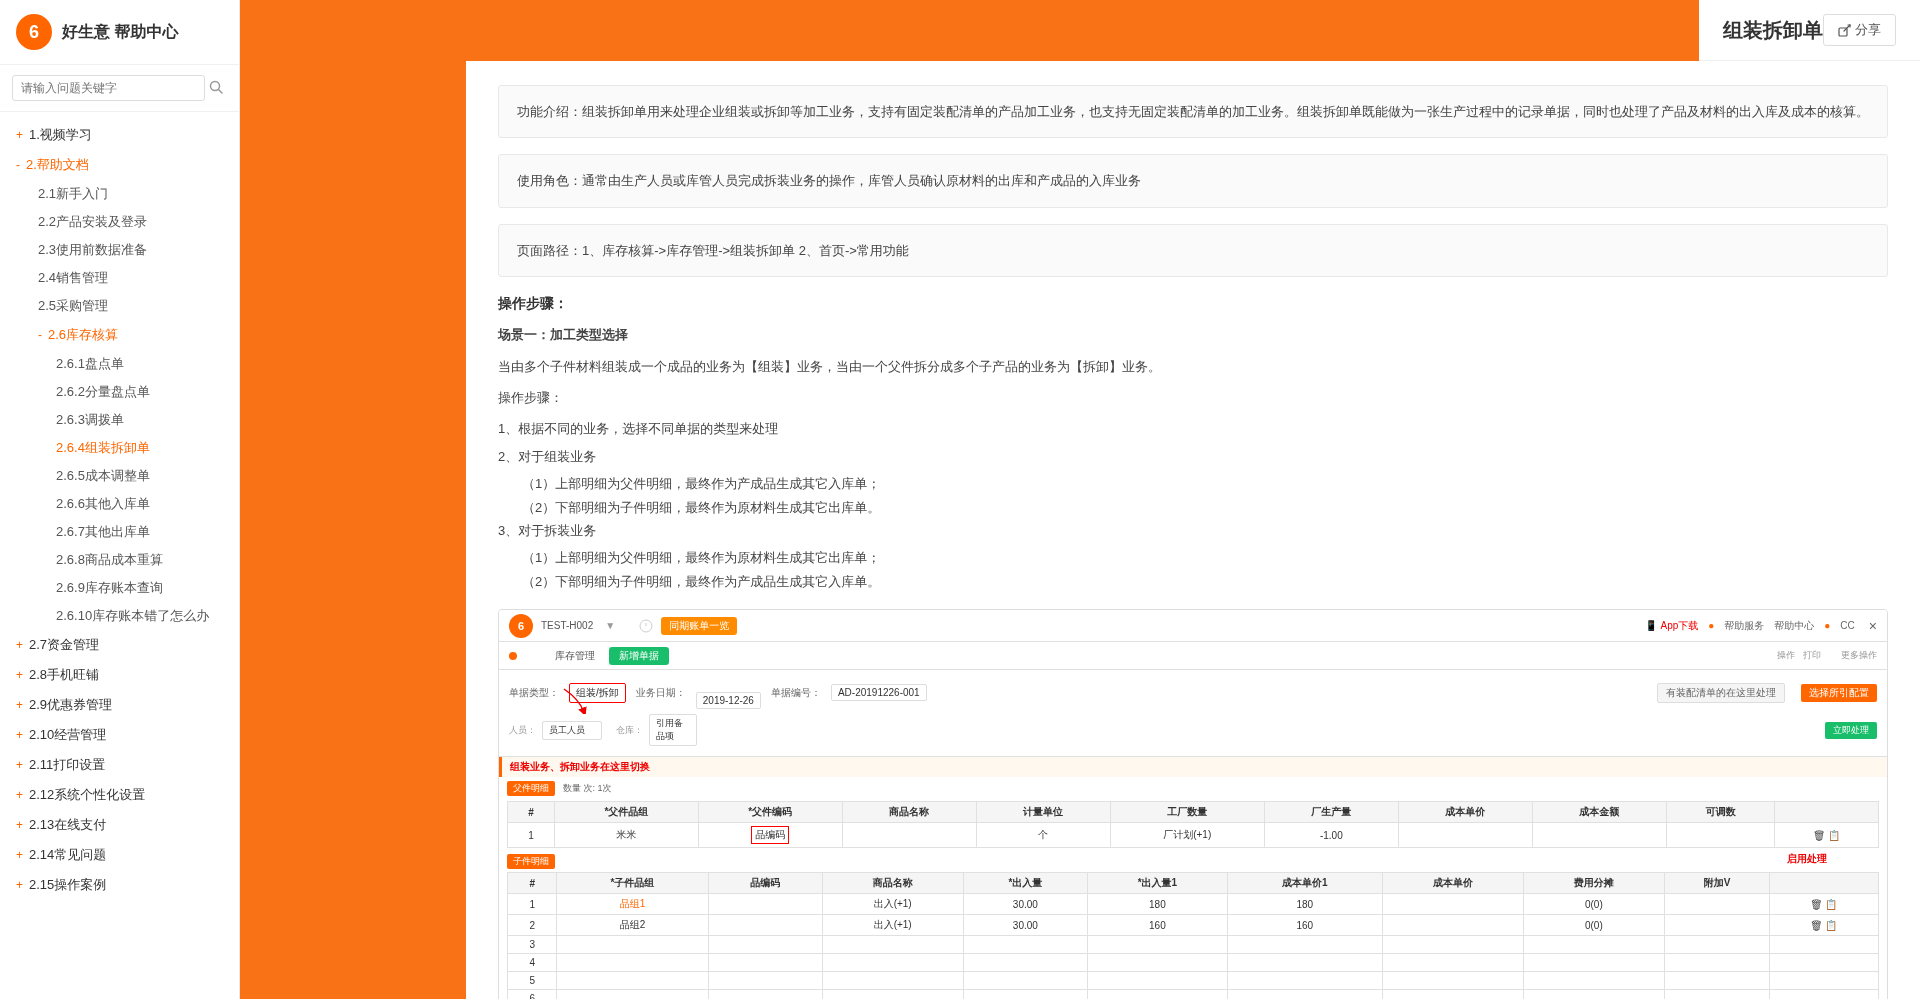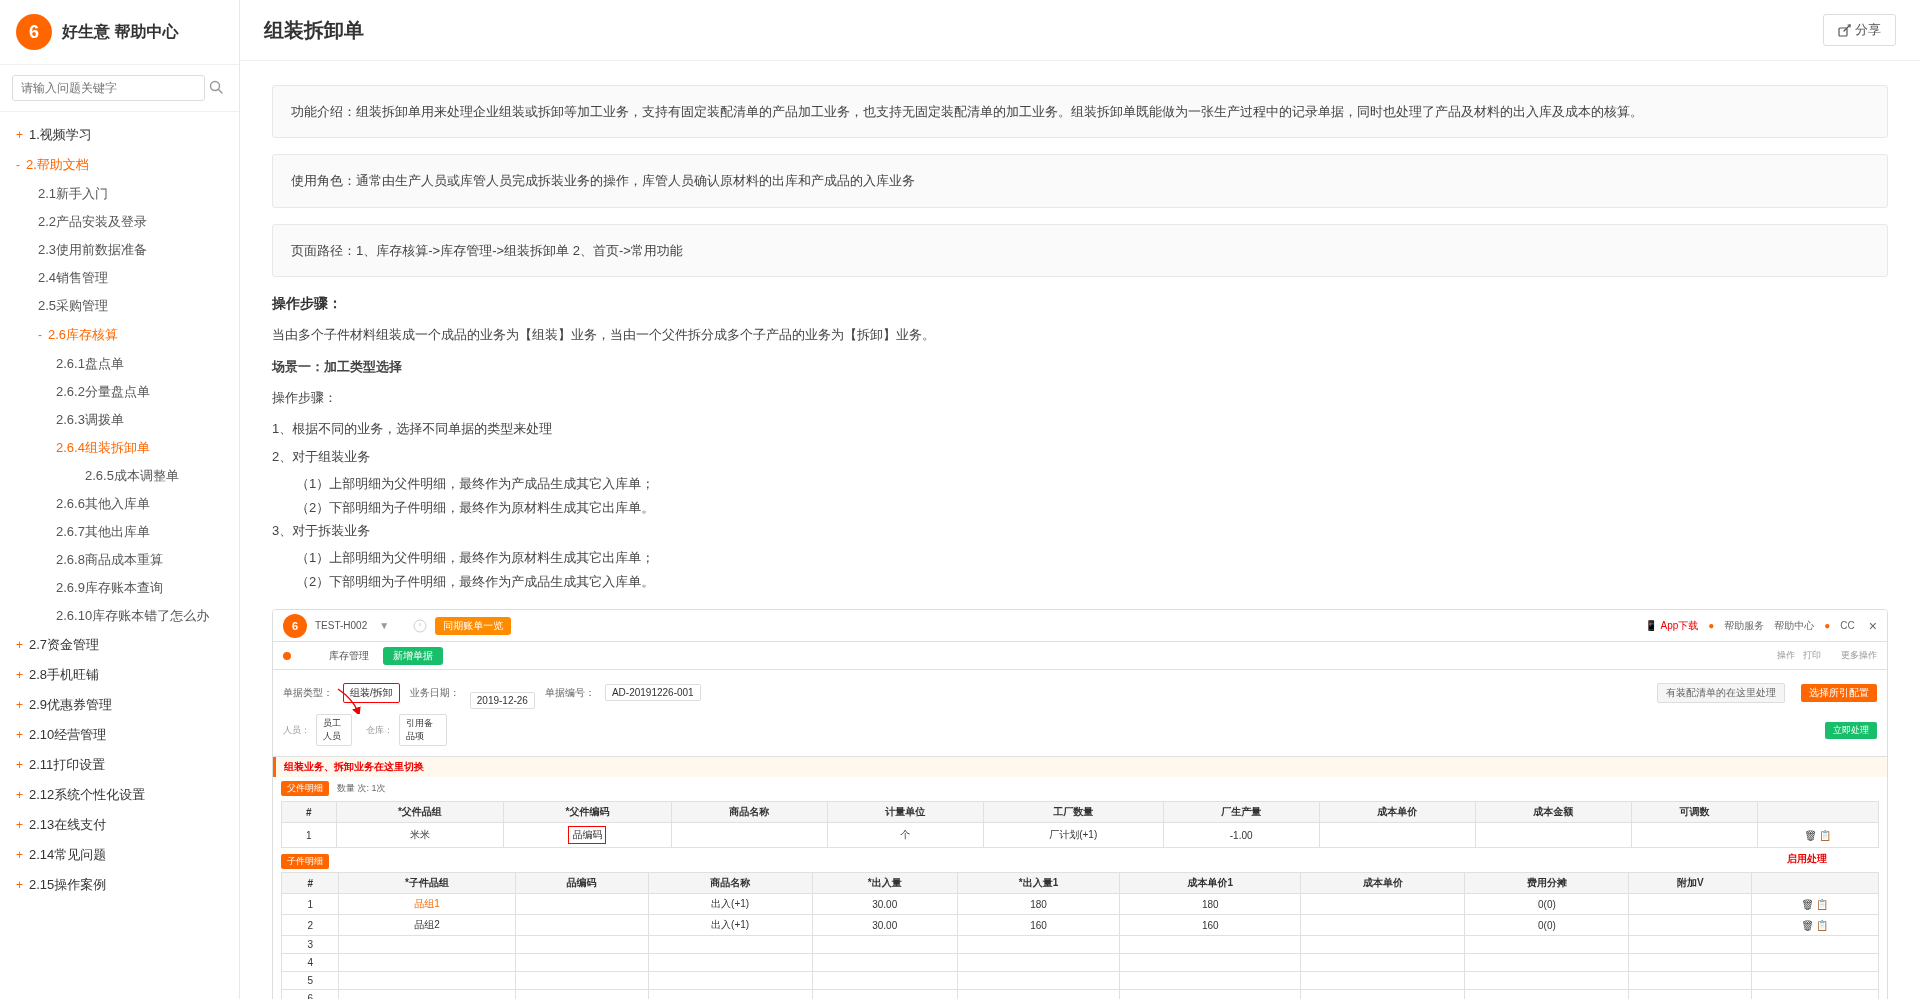--- a/index.html
+++ b/index.html
@@ -95,21 +95,22 @@
       cursor: pointer;
     }
     .nav-sub-item.active { color: #f60; }
 
     
     #main {
       flex: 1;
       display: flex;
       flex-direction: column;
       overflow: hidden;
-      background: #0f766e;
+      background: #f97316;
+      align-items: flex-end;
     }
     #header {
       padding: 14px 24px;
       border-bottom: 1px solid #f0f0f0;
       display: flex;
       align-items: center;
       justify-content: space-between;
       background: #fff;
     }
     .page-title {
@@ -326,21 +327,21 @@
     <div class="nav-item">
       <div class="nav-item-label active" style="padding-left:38px;">
         <span class="minus-icon">-</span>
         <span>2.6库存核算</span>
       </div>
     </div>
     <div class="nav-sub-item" style="padding-left:56px;">2.6.1盘点单</div>
     <div class="nav-sub-item" style="padding-left:56px;">2.6.2分量盘点单</div>
     <div class="nav-sub-item" style="padding-left:56px;">2.6.3调拨单</div>
     <div class="nav-sub-item active" style="padding-left:56px;">2.6.4组装拆卸单</div>
-    <div class="nav-sub-item" style="padding-left:56px;margin-left:29px;">2.6.5成本调整单</div>
+    <div class="nav-sub-item" style="padding-left:56px;">2.6.5成本调整单</div>
     <div class="nav-sub-item" style="padding-left:56px;">2.6.6其他入库单</div>
     <div class="nav-sub-item" style="padding-left:56px;">2.6.7其他出库单</div>
     <div class="nav-sub-item" style="padding-left:56px;">2.6.8商品成本重算</div>
     <div class="nav-sub-item" style="padding-left:56px;">2.6.9库存账本查询</div>
     <div class="nav-sub-item" style="padding-left:56px;">2.6.10库存账本错了怎么办</div>
 
     <div class="nav-item">
       <div class="nav-item-label">
         <span class="plus-icon">+</span>
         <span>2.7资金管理</span>
@@ -420,24 +421,24 @@
       <span>使用角色：通常由生产人员或库管人员完成拆装业务的操作，库管人员确认原材料的出库和产成品的入库业务</span>
     </div>
 
     <div class="info-block">
       <span>页面路径：1、库存核算-&gt;库存管理-&gt;组装拆卸单 2、首页-&gt;常用功能</span>
     </div>
 
     <div class="section-title">操作步骤：</div>
 
     <div class="content-text">
+      <b>场景一：加工类型选择</b>
+    </div>
+    <div class="content-text">
       <span>当由多个子件材料组装成一个成品的业务为【组装】业务，当由一个父件拆分成多个子产品的业务为【拆卸】业务。</span>
-    </div>
-    <div class="content-text">
-      <b>场景一：加工类型选择</b>
     </div>
 
     <div class="content-text">操作步骤：</div>
 
     <div class="step-list">
       <div class="step-item">1、根据不同的业务，选择不同单据的类型来处理</div>
       <div class="step-item">2、对于组装业务</div>
       <div class="sub-step">（1）上部明细为父件明细，最终作为产成品生成其它入库单；</div>
       <div class="sub-step">（2）下部明细为子件明细，最终作为原材料生成其它出库单。</div>
       <div class="step-item">3、对于拆装业务</div>
@@ -493,21 +494,21 @@
             <span class="app-value-box" style="font-size:10px;">AD-20191226-001</span>
             <div style="margin-left:auto; display:flex; align-items:center; gap:16px;">
               <div style="background:#f5f5f5; border:1px solid #ddd; padding:2px 8px; font-size:10px; border-radius:2px; display:flex; align-items:center; gap:4px;">
                 <span style="color:#666;">有装配清单的在这里处理</span>
               </div>
               <button style="background:#f60; color:#fff; border:none; border-radius:2px; padding:2px 8px; font-size:10px; cursor:pointer;">选择所引配置</button>
             </div>
           </div>
           <div style="display:flex; align-items:center; gap:6px; margin-bottom:4px;">
             <span style="font-size:9px; color:#999;">人员：</span>
-            <span class="app-value-box" style="font-size:9px; width:36px;">员工人员</span>
+            <span class="app-value-box" style="font-size:9px; width:60px;">员工人员</span>
             <span style="font-size:9px; color:#999; margin-left:8px;">仓库：</span>
             <span class="app-value-box" style="font-size:9px; width:48px;">引用备品项</span>
             <button style="background:#19be6b; color:#fff; border:none; border-radius:2px; padding:2px 8px; font-size:9px; margin-left:auto; cursor:pointer;">立即处理</button>
           </div>
 
           <div style="position:absolute; left:60px; top:14px; z-index:10;">
             <div style="display:flex; align-items:flex-end; gap:0;">
               <svg width="30" height="30" viewBox="0 0 30 30">
                   <path d="M5 5 Q20 15 25 28" stroke="#e00" stroke-width="1.5" fill="none" marker-end="url(#arrow)"></path>
                   <defs>

